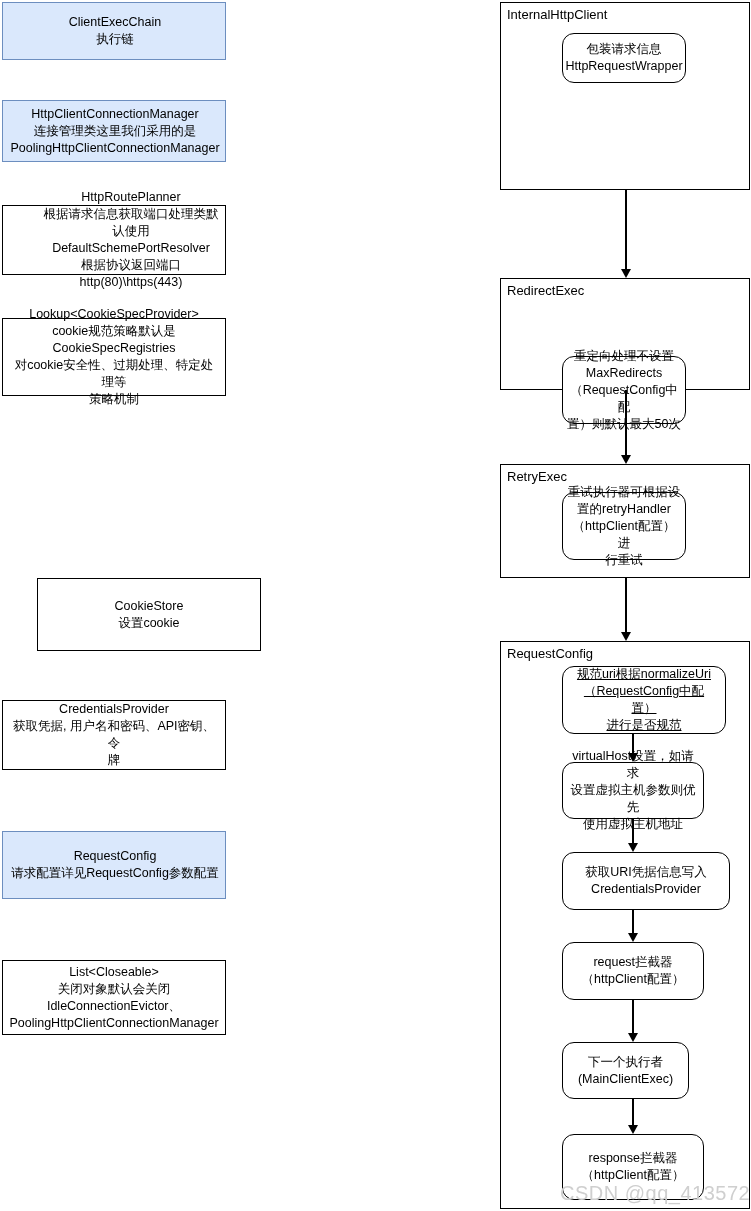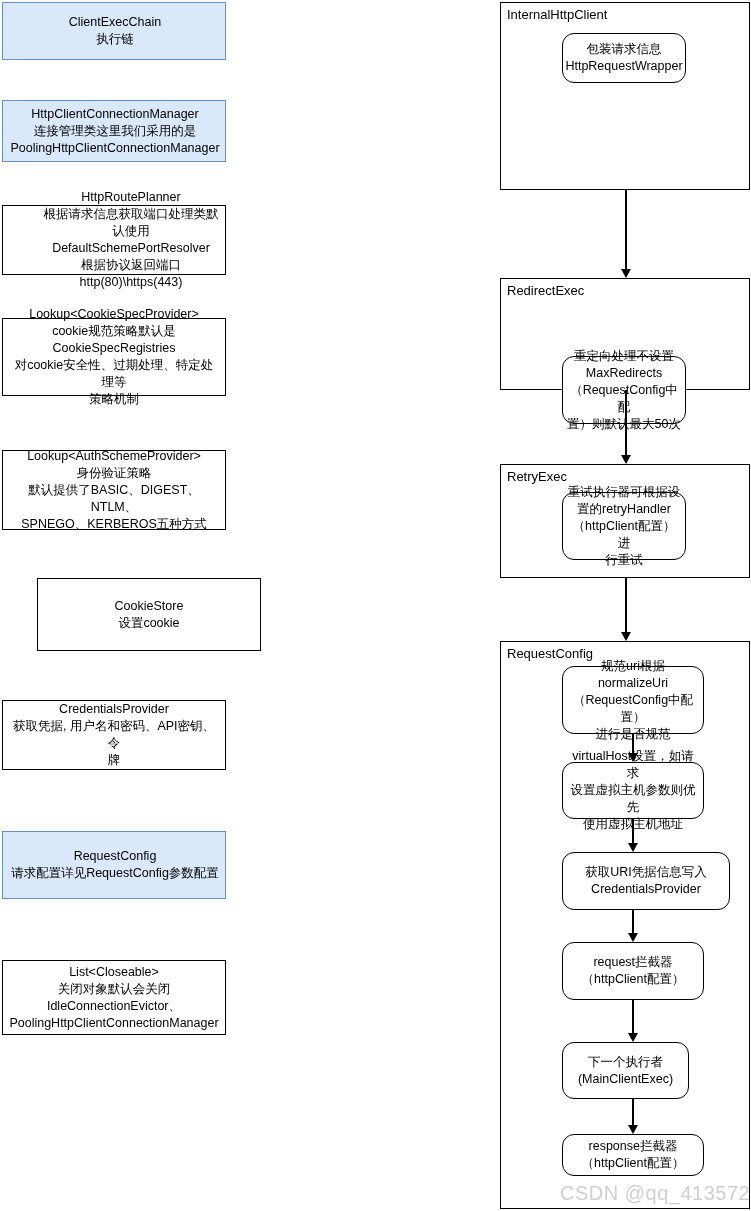--- a/index.html
+++ b/index.html
@@ -121,24 +121,20 @@
 根据请求信息获取端口处理类默认使用
 DefaultSchemePortResolver
 根据协议返回端口http(80)\https(443)</div>
 
   <div class="lbox" style="left:2px; top:318px; width:224px; height:78px;">Lookup&lt;CookieSpecProvider&gt;
 cookie规范策略默认是
 CookieSpecRegistries
 对cookie安全性、过期处理、特定处理等
 策略机制</div>
 
-  <div class="lbox" style="left:2px; top:450px; width:224px; height:80px;">Lookup&lt;AuthSchemeProvider&gt;
-身份验证策略
-默认提供了BASIC、DIGEST、NTLM、
-SPNEGO、KERBEROS五种方式</div>
 
   <div class="lbox" style="left:2px; top:578px; width:224px; height:73px;margin-left:35px;">CookieStore
 设置cookie</div>
 
   <div class="lbox" style="left:2px; top:700px; width:224px; height:70px;">CredentialsProvider
 获取凭据, 用户名和密码、API密钥、令
 牌</div>
 
   <div class="lbox accent" style="left:2px; top:831px; width:224px; height:68px;">RequestConfig
 请求配置详见RequestConfig参数配置</div>
@@ -182,21 +178,21 @@
 
   <div class="arrow" style="left:618px; top:578px; width:16px; height:63px;">
     <div class="shaft" style="height:54px;"></div>
     <div class="head"></div>
   </div>
 
   <div class="container" style="left:500px; top:641px; width:250px; height:568px;">
     <div class="container-title">RequestConfig</div>
   </div>
 
-  <div class="rbox" style="left:562px; top:666px; width:142px; height:68px;">规范uri根据normalizeUri
+  <div class="rbox" style="left:562px; top:666px; width:164px; height:68px;text-decoration:underline;">规范uri根据normalizeUri
 （RequestConfig中配
 置）
 进行是否规范</div>
 
   <div class="arrow" style="left:625px; top:734px; width:16px; height:28px;">
     <div class="shaft" style="height:19px;"></div>
     <div class="head"></div>
   </div>
 
   <div class="rbox" style="left:562px; top:762px; width:142px; height:57px;">virtualHost设置，如请求
@@ -225,18 +221,18 @@
   </div>
 
   <div class="rbox" style="left:562px; top:1042px; width:127px; height:57px;">下一个执行者
 (MainClientExec)</div>
 
   <div class="arrow" style="left:625px; top:1099px; width:16px; height:35px;">
     <div class="shaft" style="height:26px;"></div>
     <div class="head"></div>
   </div>
 
-  <div class="rbox" style="left:562px; top:1134px; width:142px; height:42px;">response拦截器
+  <div class="rbox" style="left:562px; top:1134px; width:142px; height:66px;">response拦截器
 （httpClient配置）</div>
 
   <div class="watermark" style="left:560px; top:1182px;">CSDN @qq_41357231</div>
 
 </div>
 
 </body></html>

